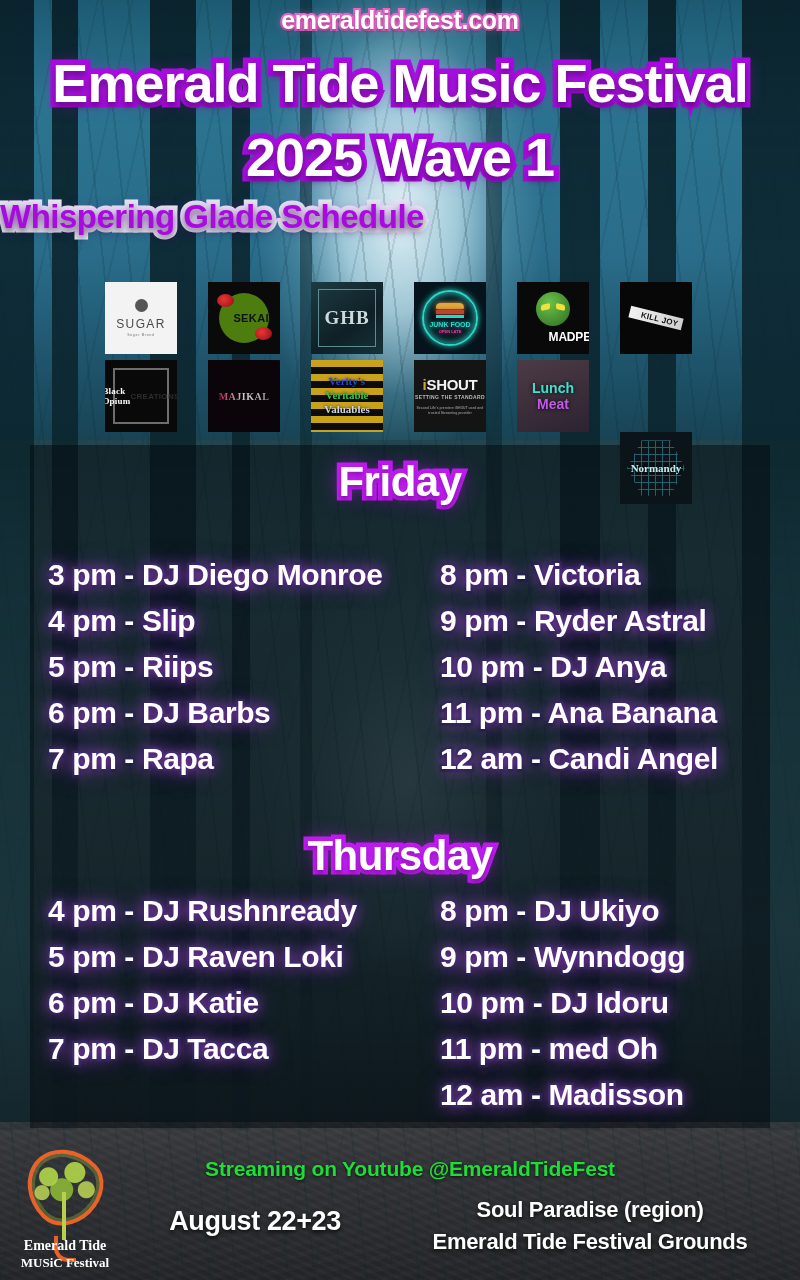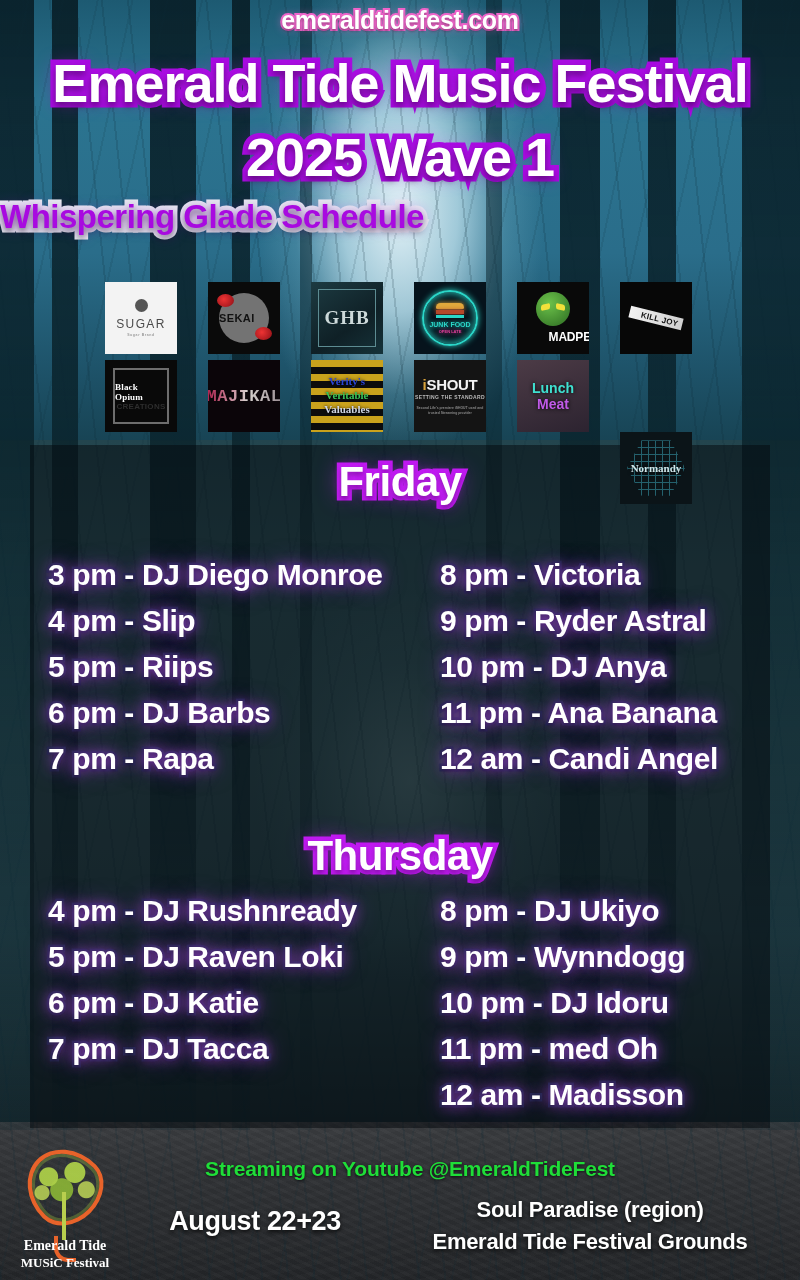--- a/index.html
+++ b/index.html
@@ -100,33 +100,33 @@
     overflow:hidden; font-weight:bold;
   }
   .lt-top { top:0; } .lt-bot { top:78px; }
 
   .tile-sugar { background:#f3f3f3; color:#4a4a4a; flex-direction:column; }
   .tile-sugar .dot { width:13px;height:13px;border-radius:50%;background:#555; margin-bottom:5px;}
   .tile-sugar .tx { font-size:12px; letter-spacing:1.4px; font-weight:400;}
   .tile-sugar .sub { font-size:3.5px; letter-spacing:.6px; color:#999; margin-top:2px;}
 
   .tile-opium { background:#090909; }
-  .tile-opium .frame { width:56px;height:56px;border:2px solid #6d6d6d; display:flex;flex-direction:column;align-items:center;justify-content:center;}
+  .tile-opium .frame { width:56px;height:56px;border:2px solid #6d6d6d; display:flex;flex-direction:row;align-items:center;justify-content:center;}
   .tile-opium .tx { font-family:"Liberation Serif",serif; color:#fff; font-size:9px; font-weight:bold; letter-spacing:.2px;}
   .tile-opium .tx2 { color:#2e2e2e; font-size:8px; font-weight:bold; letter-spacing:.3px;}
 
   .tile-sekai { background:#0a0a0a; position:relative; }
-  .tile-sekai .circ { width:50px;height:50px;border-radius:50%;background:#737373;display:flex;align-items:center;justify-content:flex-start;}
+  .tile-sekai .circ { width:50px;height:50px;border-radius:50%;background:#4d7c0f;display:flex;align-items:center;justify-content:flex-end;}
   .tile-sekai .tx { color:#111; font-size:11px; font-weight:bold; letter-spacing:.4px;}
   .tile-sekai .rose { position:absolute; width:17px;height:13px;border-radius:50%; background:radial-gradient(circle at 40% 40%,#e33,#8b0f16);}
   .tile-sekai .r1 { left:9px; top:12px;} .tile-sekai .r2 { right:8px; bottom:14px;}
 
   .tile-majikal { background:#0b0509; }
   .tile-majikal .tx {
-    font-family:Liberation Mono, monospace; font-size:17px; letter-spacing:.5px;
+    font-family:Liberation Serif, serif; font-size:10px; letter-spacing:.5px;
     background:linear-gradient(90deg,#b0214e,#d7d2cf 55%,#9b8f94);
     -webkit-background-clip:text; background-clip:text; color:transparent; font-weight:bold;
   }
 
   .tile-ghb { background:linear-gradient(145deg,#1d3b42,#0f2026 60%,#16333a); }
   .tile-ghb .frame { width:58px;height:58px;border:1px solid #5d8c92; display:flex;align-items:center;justify-content:center;}
   .tile-ghb .tx { font-family:"Liberation Serif",serif; font-size:19px; color:#cdd9da; letter-spacing:1px;}
 
   .tile-verity { background:#0a0a0a; flex-direction:column; position:relative;
     background-image:repeating-linear-gradient(180deg,#c9a21c 0 7px,#0c0c0c 7px 14px); }

